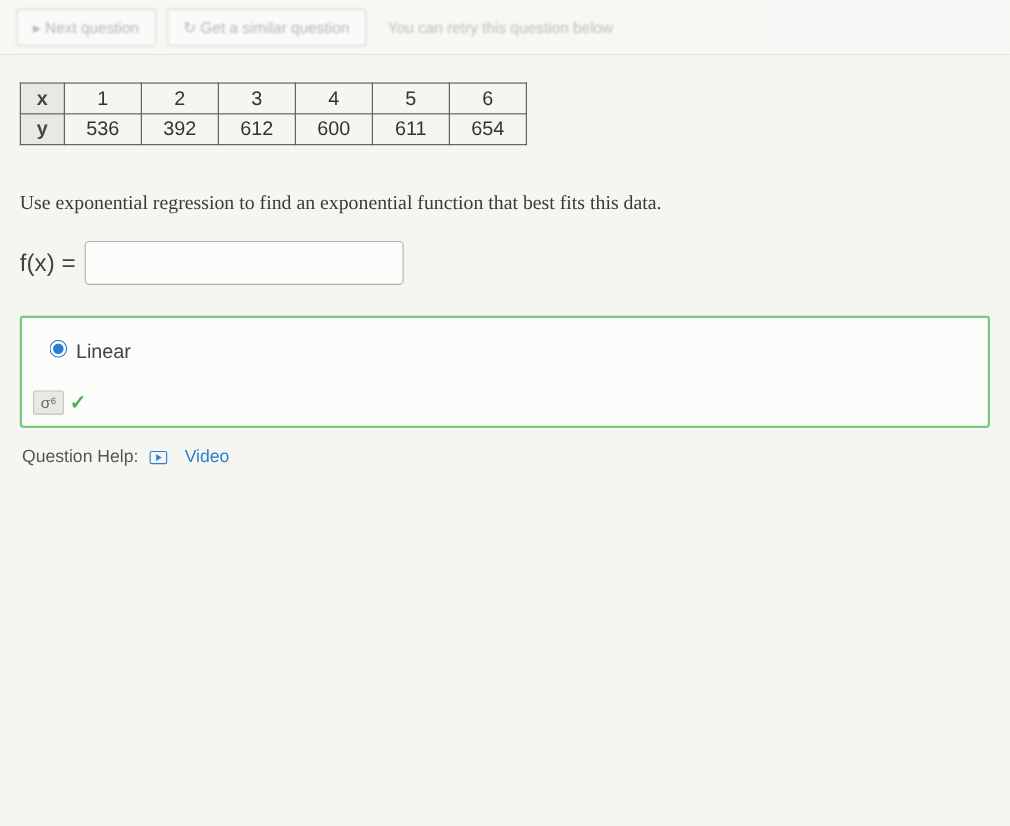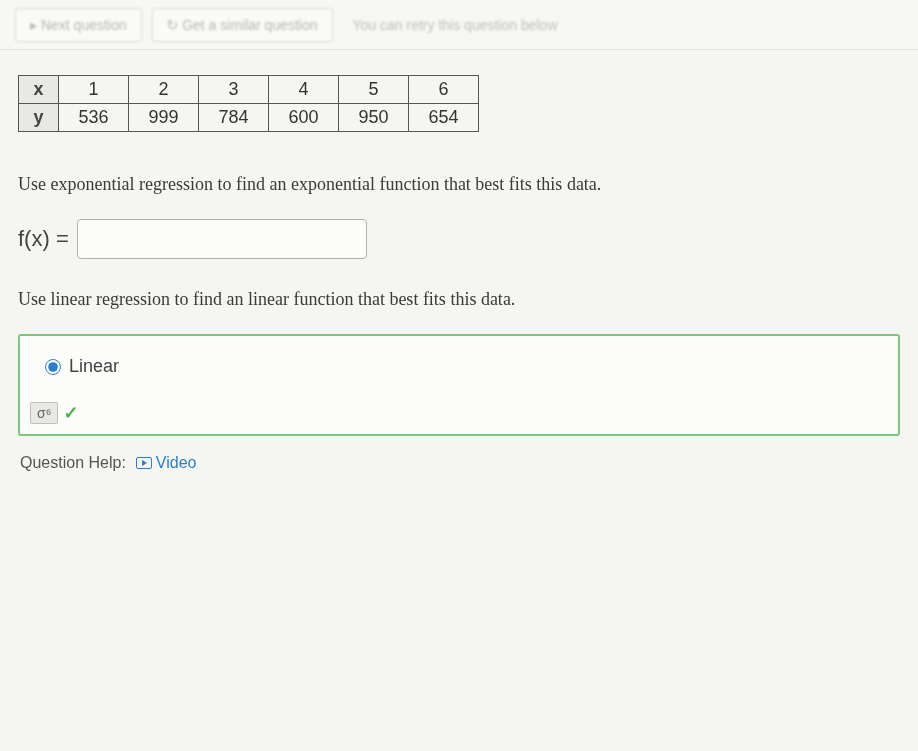--- a/index.html
+++ b/index.html
@@ -100,21 +100,20 @@
       padding: 20px 0 10px 0;
       margin-top: 15px;
       position: relative;
       background: #fcfcfa;
     }
     .radio-options {
       padding: 0 25px 15px 25px;
     }
     .radio-option {
       display: flex;
-      align-items: center;
       margin-bottom: 10px;
       font-size: 18px;
       color: #444;
     }
     .radio-option input[type="radio"] {
       width: 16px;
       height: 16px;
       margin-right: 8px;
       accent-color: #2a7ed2;
     }
@@ -146,21 +145,21 @@
       font-size: 16px;
     }
     .help-label {
       color: #555;
     }
     .video-link {
       color: #2a7ed2;
       text-decoration: none;
       display: inline-flex;
       align-items: center;
-      gap: 4px;
+      gap: 16px;
     }
     .video-icon {
       display: inline-block;
       width: 16px;
       height: 12px;
       border: 1.5px solid #2a7ed2;
       border-radius: 2px;
       position: relative;
     }
     .video-icon::after {
@@ -191,37 +190,36 @@
       <td class="data-cell">1</td>
       <td class="data-cell">2</td>
       <td class="data-cell">3</td>
       <td class="data-cell">4</td>
       <td class="data-cell">5</td>
       <td class="data-cell">6</td>
     </tr>
     <tr>
       <td class="header-cell">y</td>
       <td class="data-cell">536</td>
-      <td class="data-cell">999</td>
-      <td class="data-cell">784</td>
+      <td class="data-cell">392</td>
+      <td class="data-cell">612</td>
       <td class="data-cell">600</td>
-      <td class="data-cell">950</td>
+      <td class="data-cell">611</td>
       <td class="data-cell">654</td>
     </tr>
   </tbody>
     </table>
 
   <p class="question-text">Use exponential regression to find an exponential function that best fits this data.</p>
 
   <div class="input-row">
     <span class="input-label">f(x) =</span>
     <input type="text" class="text-input" value="" style="">
   </div>
 
-  <p class="question-text">Use linear regression to find an linear function that best fits this data.</p>
 
 
 
   <div class="radio-box">
     <div class="radio-options">
       <label class="radio-option">
         <input type="radio" name="bestfit" checked="" style="">
         <span>Linear</span>
       </label>
     </div>

